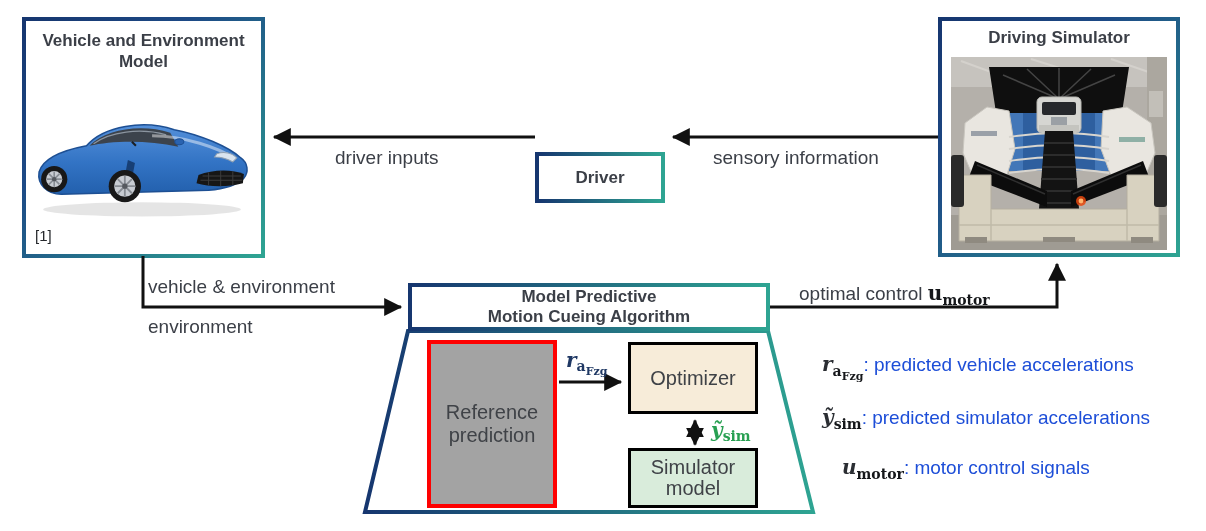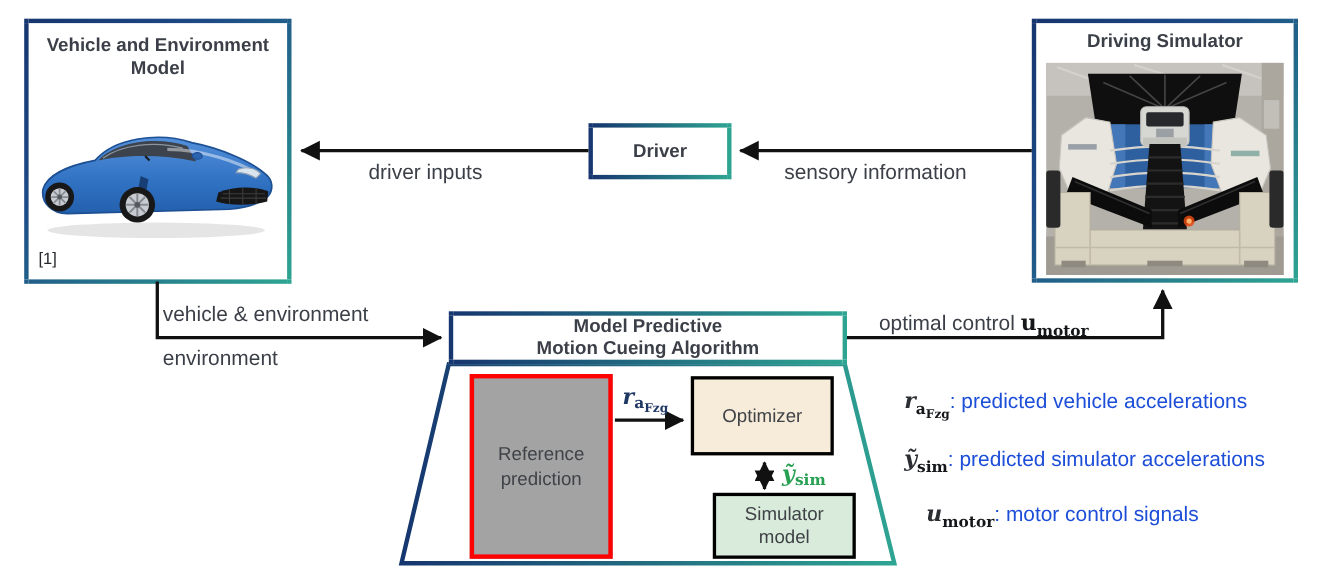--- a/index.html
+++ b/index.html
@@ -6,42 +6,42 @@
   .canvas{
     position:relative;width:1206px;height:531px;background:#ffffff;overflow:hidden;
     font-family:"Liberation Sans",sans-serif;color:#3d4148;
   }
   
   .gbox{
     position:absolute;background:#ffffff;border:4px solid #1a3d79;
     border-image:linear-gradient(135deg,#16366f 0%,#1d4a86 35%,#2ea492 100%) 1;
     box-sizing:border-box;z-index:4;
   }
-  .gbox-h{border-image:linear-gradient(90deg,#16366f 0%,#2ea492 100%) 1;}
+  .gbox-h{border-image:linear-gradient(90deg,#16366f 0%,#2ea492 100%) 1;margin-top:40px;}
   .box-title{font-weight:bold;font-size:17px;line-height:21px;text-align:center;color:#3b3f47;}
   #vehicle-box{left:22px;top:17px;width:243px;height:241px;}
   #vehicle-box .box-title{margin-top:9px;}
   #vehicle-citation{position:absolute;left:9px;bottom:10px;font-size:15px;color:#26282c;}
   #car-art{position:absolute;left:5px;top:84px;width:224px;height:120px;}
   #driver-box{left:535px;top:112px;width:130px;height:51px;display:flex;align-items:center;justify-content:center;}
   #simulator-box{left:938px;top:17px;width:242px;height:240px;}
   #simulator-box .box-title{margin-top:6px;}
   #sim-photo{position:absolute;left:9px;top:36px;width:216px;height:193px;}
   
   #mpc-header{left:408px;top:283px;width:362px;height:48px;display:flex;flex-direction:column;
     align-items:center;justify-content:space-between;z-index:5;
     border-image:linear-gradient(90deg,#16366f 0%,#2ea492 100%) 1;}
   #mpc-header .box-title{margin:0;line-height:20px;}
   #trapezoid-svg{position:absolute;left:355px;top:325px;width:465px;height:195px;z-index:1;}
   
   .inner-box{position:absolute;box-sizing:border-box;display:flex;flex-direction:column;
-    align-items:center;justify-content:center;font-size:17px;line-height:23px;color:#3f4247;z-index:4;text-align:center;}
+    align-items:center;justify-content:center;font-size:20px;line-height:23px;color:#3f4247;z-index:4;text-align:center;}
   #ref-prediction{left:427px;top:340px;width:130px;height:168px;border:4px solid #fe0101;background:#a3a3a3;}
   #optimizer{left:628px;top:342px;width:130px;height:72px;border:3px solid #000;background:#f7ecd9;}
-  #sim-model{left:628px;top:448px;width:130px;height:60px;border:3px solid #000;background:#d9ecdb;line-height:21px;margin-left:20px;}
+  #sim-model{left:628px;top:448px;width:130px;height:60px;border:3px solid #000;background:#d9ecdb;line-height:21px;}
   
   #arrow-layer{position:absolute;left:0;top:0;width:1206px;height:531px;z-index:6;pointer-events:none;}
   
   .edge-label{position:absolute;font-size:19px;color:#3b3f47;z-index:7;white-space:nowrap;}
   #lbl-driver-inputs{left:335px;top:147px;width:140px;}
   #lbl-sensory{left:713px;top:147px;width:190px;}
   #lbl-vehenv1{left:148px;top:276px;width:240px;}
   #lbl-vehenv2{left:148px;top:316px;width:240px;}
   #lbl-optimal{left:799px;top:281px;width:230px;text-align:left;}
   .math{font-family:"DejaVu Serif",serif;font-weight:bold;font-size:20px;color:#15171a;}

